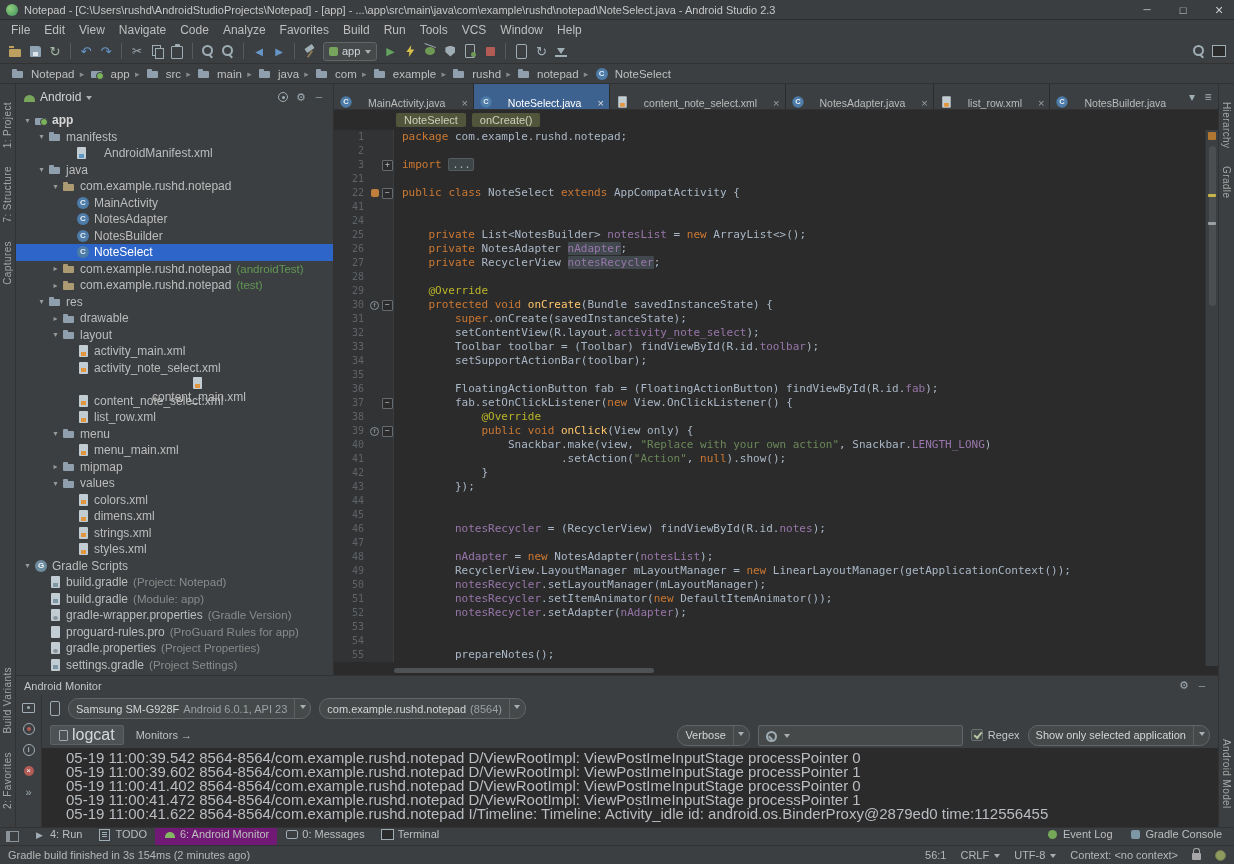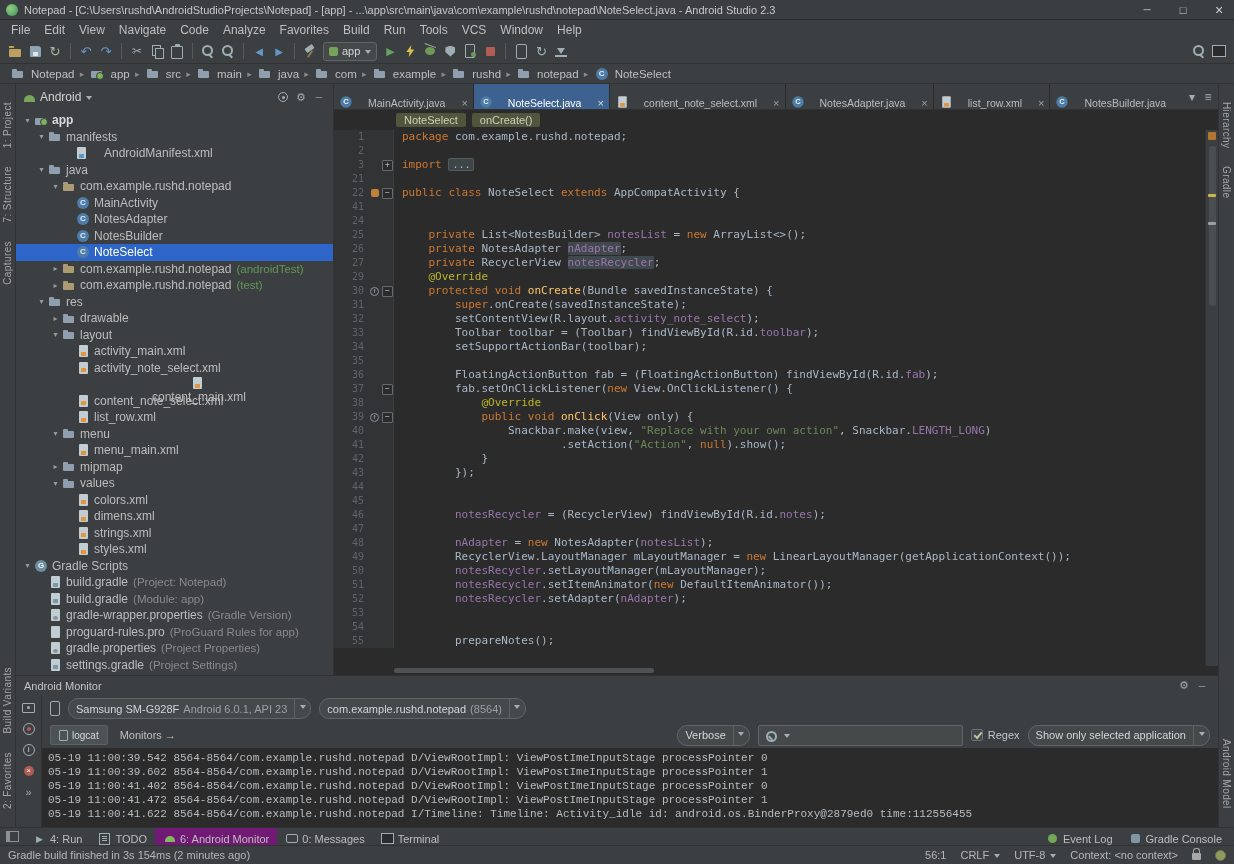--- a/index.html
+++ b/index.html
@@ -168,39 +168,39 @@
   .terminate-app-icon::after{content:"×";position:absolute;color:#fff;font-size:8px}
   .chevrons-icon::before{content:"»";font-size:11px}
   .mon-main{flex:1;display:flex;flex-direction:column;min-width:0}
   .devrow{height:27px;display:flex;align-items:center;gap:8px;padding:0 8px;flex:none}
   .dev-ic{width:10px;height:15px;border:1px solid #9fadb5;border-radius:2px;flex:none}
   .combo{display:inline-flex;align-items:center;height:21px;background:#45494a;border:1px solid #616567;border-radius:10px;padding-left:7px;font-size:11px;color:#d2d6d8;white-space:nowrap}
   .dim{color:#9aa0a4;margin-left:4px}
   .arrowbox{display:inline-flex;align-items:center;justify-content:center;width:16px;align-self:stretch;border-left:1px solid #5e6163;margin-left:7px}
   .arrowbox .tri{margin:0;transform:none}
   .filterrow{height:26px;display:flex;align-items:center;padding:0 8px;gap:8px;flex:none;min-width:0}
-  .lc-tab{height:20px;display:inline-flex;align-items:center;gap:4px;padding:0 8px;background:#4d5254;border:1px solid #5e6163;border-radius:2px;font-size:10px;color:#d6d9db}
+  .lc-tab{height:20px;display:inline-flex;align-items:center;gap:4px;padding:0 8px;background:#4d5254;border:1px solid #5e6163;border-radius:2px;font-size:16px;color:#d6d9db}
   .lc-ic{width:9px;height:11px;border:1px solid #9fadb5;border-radius:1px}
   .mon-tab2{font-size:11px;color:#bfbfbf;padding:0 4px;white-space:nowrap}
   .combo.lvl{margin-left:auto}
   .searchbox{width:205px;height:21px;background:#45494a;border:1px solid #616567;border-radius:2px;display:flex;align-items:center;padding:0 4px;gap:2px;flex:none}
   .sb-mag{width:14px;height:14px;position:relative;flex:none}
   .sb-in{flex:1;min-width:0;background:transparent;border:none;outline:none;color:#ddd;font-size:11px;font-family:"Liberation Sans",sans-serif}
   .regex{display:inline-flex;align-items:center;gap:5px;font-size:11px;color:#c3c7c9;white-space:nowrap}
   .cb{width:12px;height:12px;background:#43494b;border:1px solid #6b6f70;border-radius:2px;position:relative}
   .cb.on::after{content:"";position:absolute;left:2px;top:2px;width:6px;height:3px;border-left:2px solid #b8c6a2;border-bottom:2px solid #b8c6a2;transform:rotate(-50deg)}
-  .logarea{flex:1;background:#2b2b2b;overflow:hidden;padding:3px 6px;font-family:Liberation Mono, monospace;font-size:11px;line-height:14px;color:#b9bdc1;min-width:0}
+  .logarea{flex:1;background:#2b2b2b;overflow:hidden;padding:3px 24px;font-family:Liberation Sans, sans-serif;font-size:15px;line-height:14px;color:#b9bdc1;min-width:0}
   .logline{white-space:pre;height:14px}
 
   
   .twbar{height:18px;display:flex;align-items:center;background:#3c3f41;border-top:1px solid #323232;font-size:11px;color:#bdbdbd;padding:0 4px;flex:none}
   .tw-switch{width:13px;height:11px;border:1px solid #8b9399;margin:0 6px 0 2px;background:linear-gradient(90deg,#8b9399 3px,transparent 3px)}
   .twb-grp{display:flex;align-items:center;height:100%}
   .twb-grp.right{margin-left:auto}
-  .twb{display:inline-flex;align-items:flex-end;gap:4px;padding:0 8px;height:100%;cursor:default}
+  .twb{display:inline-flex;align-items:flex-start;gap:4px;padding:0 8px;height:100%;cursor:default}
   .twb.act{background:#701a75}
   .twi{width:13px;height:13px;position:relative;display:inline-flex;align-items:center;justify-content:center}
   .i-run::before{content:"▶";font-size:9px;color:#9fadb5}
   .i-todo::before{content:"";width:9px;height:10px;border:1px solid #9fadb5}
   .i-todo::after{content:"";position:absolute;left:4px;top:4px;width:5px;height:1px;background:#9fadb5;box-shadow:0 2px 0 #9fadb5,0 4px 0 #9fadb5}
   .i-android::before{content:"";width:10px;height:6px;border-radius:5px 5px 0 0;background:#85b661}
   .i-messages::before{content:"";width:10px;height:7px;border:1px solid #9fadb5;border-radius:2px}
   .i-terminal::before{content:"";width:11px;height:9px;background:#2b2b2b;border:1px solid #9fadb5}
   .i-event::before{content:"";width:9px;height:9px;border-radius:50%;background:#74a757}
   .i-gradlec::before{content:"";width:9px;height:9px;background:#7d97a5;border-radius:2px}
@@ -647,20 +647,26 @@
                   <span class="ln">26</span>
                   <span class="gic"></span>
                   <span class="gf"></span>
                   <span class="ct"><span class="t-p">    </span><span class="t-k">private</span><span class="t-p"> NotesAdapter </span><span class="t-fh">nAdapter</span><span class="t-p">;</span></span>
                 </div>
                 <div class="crow">
                   <span class="ln">27</span>
                   <span class="gic"></span>
                   <span class="gf"></span>
                   <span class="ct"><span class="t-p">    </span><span class="t-k">private</span><span class="t-p"> RecyclerView </span><span class="t-fh">notesRecycler</span><span class="t-p">;</span></span>
+                </div>
+                <div class="crow">
+                  <span class="ln">28</span>
+                  <span class="gic"></span>
+                  <span class="gf"></span>
+                  <span class="ct"></span>
                 </div>
                 <div class="crow">
                   <span class="ln">29</span>
                   <span class="gic"></span>
                   <span class="gf"></span>
                   <span class="ct"><span class="t-p">    </span><span class="t-a">@Override</span></span>
                 </div>
                 <div class="crow">
                   <span class="ln">30</span>
                   <span class="gic g-ov"></span>

